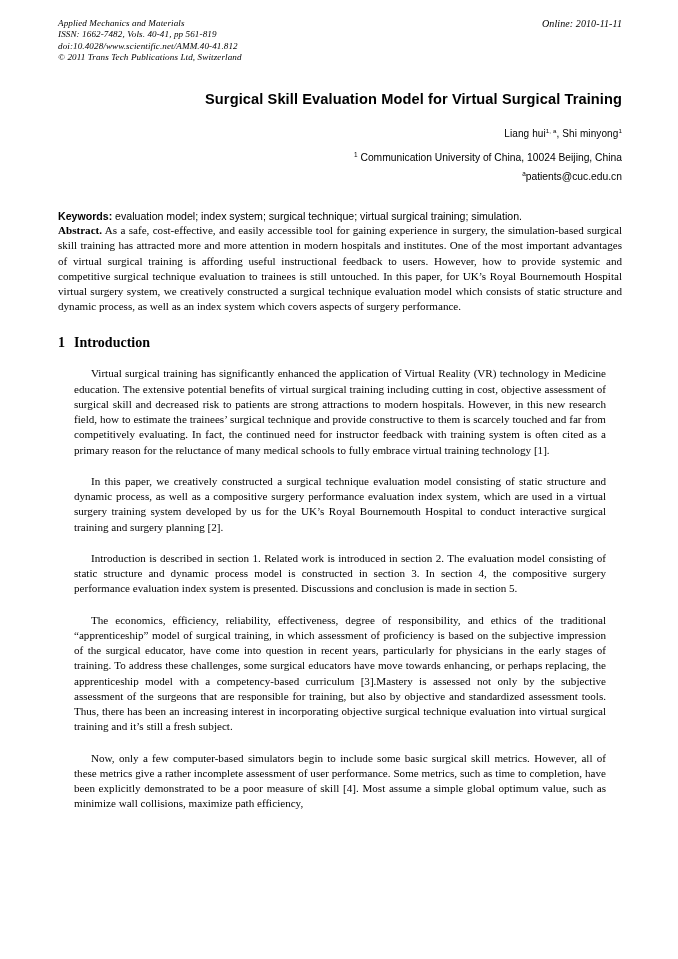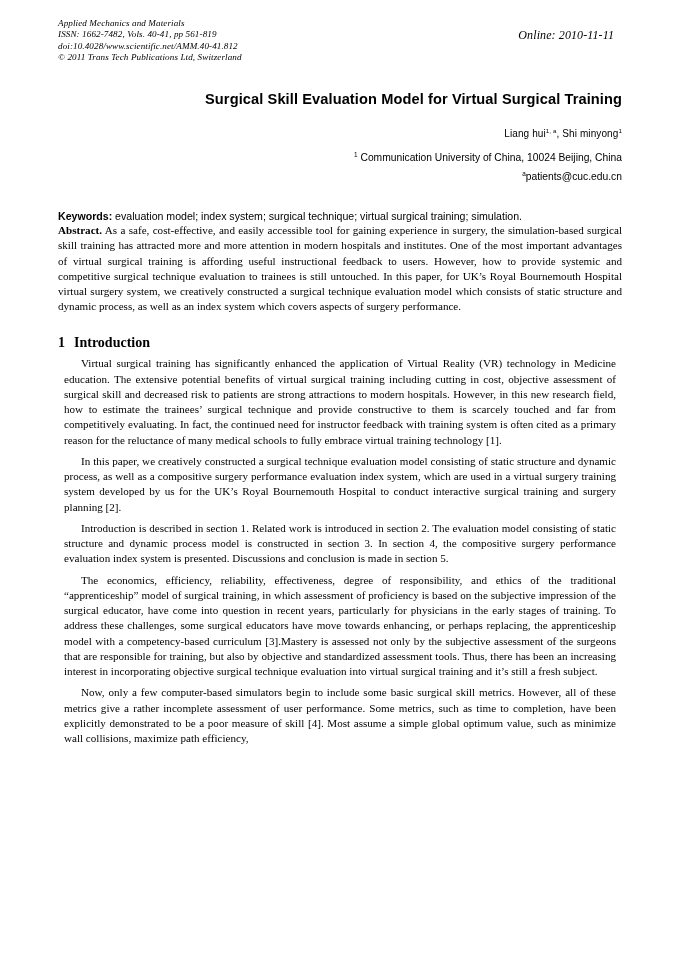--- a/index.html
+++ b/index.html
@@ -28,26 +28,25 @@
   .journal-header {
     position: relative;
     font-style: italic;
     font-size: 9.1px;
     line-height: 11.4px;
     letter-spacing: 0.1px;
   }
   .journal-header .meta-line { white-space: nowrap; }
   .online-date {
     position: absolute;
-    right: 8px;
+    right: 0;
     top: 0;
     font-style: italic;
-    font-size: 12px;
+    font-size: 10px;
     white-space: nowrap;
-    margin-top: 12px;
   }
 
   
   .title-block { margin-top: 26px; text-align: right; }
   .paper-title {
     font-family: "Liberation Sans", "DejaVu Sans", sans-serif;
     font-weight: bold;
     font-size: 14.6px;
     line-height: 18px;
     letter-spacing: 0.1px;
@@ -91,21 +90,21 @@
   
   .section-heading {
     font-weight: bold;
     font-size: 14px;
     line-height: 15px;
     margin-top: 21px;
     margin-bottom: 3px;
   }
   .section-heading .num { margin-right: 9px; }
   p.body-par {
-    margin: 6px;
+    margin: 16px;
     font-size: 11.1px;
     line-height: 15.25px;
     text-align: justify;
     text-indent: 17px;
   }
 </style>
 </head>
 <body>
 
 <div class="page">

